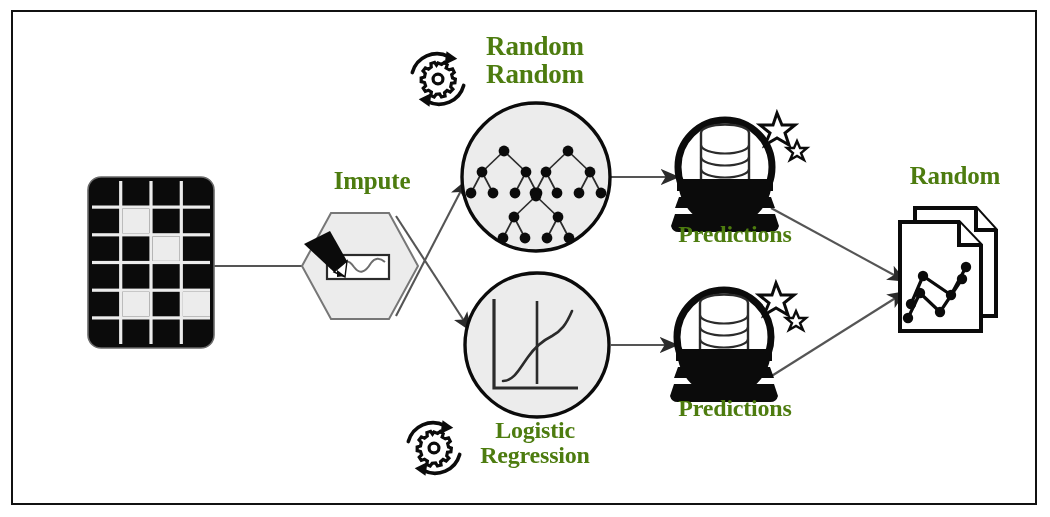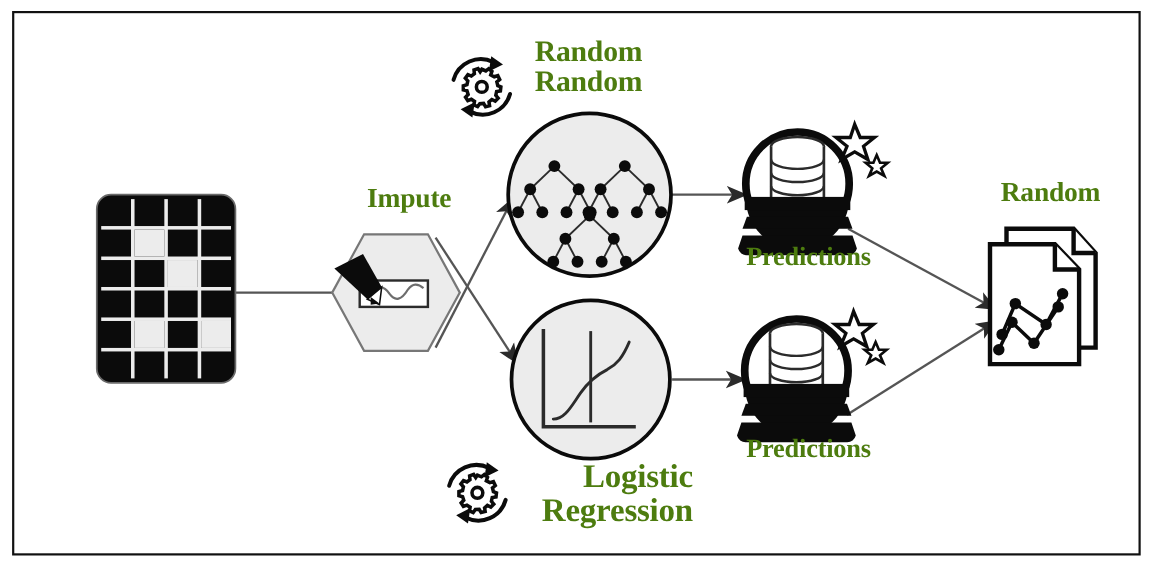--- a/index.html
+++ b/index.html
@@ -62,22 +62,21 @@
   #label-random-forest {
     left: 455px;
     top: 32px;
     width: 160px;
     font-size: 27px;
   }
   #label-logistic-regression {
     left: 440px;
     top: 418px;
     width: 190px;
-    font-size: 30px;
-    text-align: right;
+    font-size: 24px;
   }
   #label-predictions-top {
     left: 640px;
     top: 222px;
     width: 190px;
     font-size: 24px;
   }
   #label-predictions-bottom {
     left: 640px;
     top: 396px;

